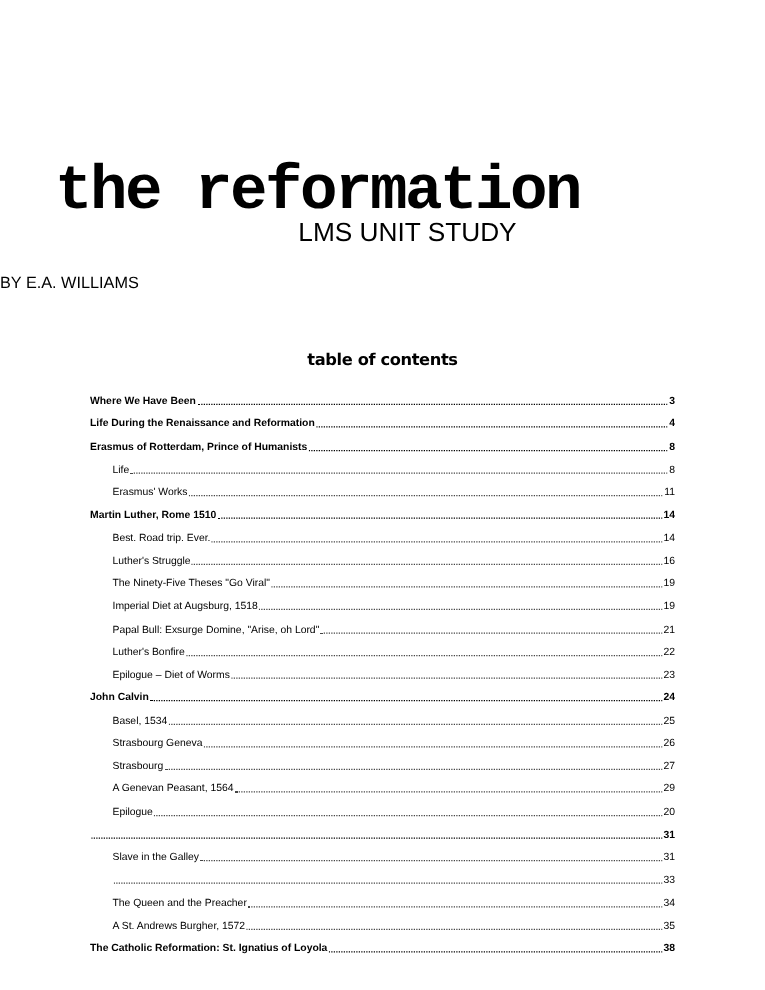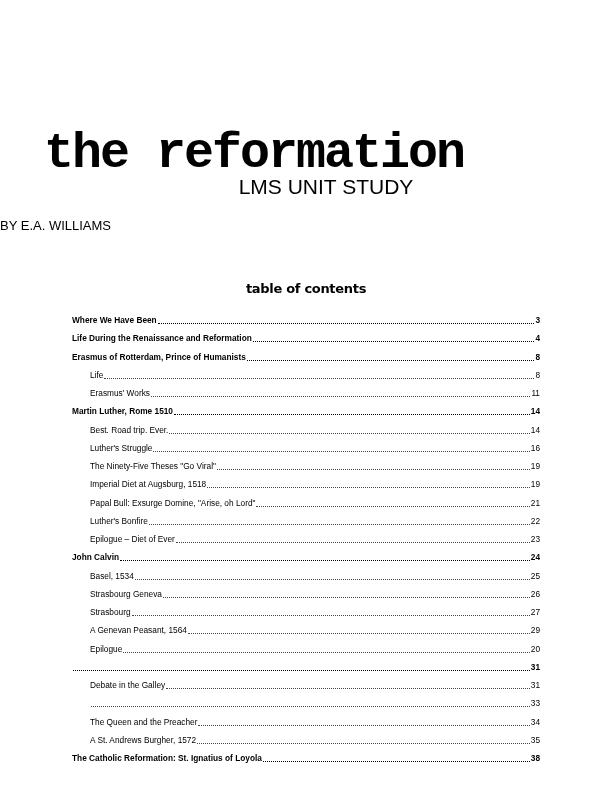--- a/index.html
+++ b/index.html
@@ -81,21 +81,21 @@
       <span class="toc-label">Papal Bull: Exsurge Domine, "Arise, oh Lord"</span>
       <span class="toc-dots"></span>
       <span class="toc-page">21</span>
     </div>
     <div class="toc-row level-2">
       <span class="toc-label">Luther's Bonfire</span>
       <span class="toc-dots"></span>
       <span class="toc-page">22</span>
     </div>
     <div class="toc-row level-2">
-      <span class="toc-label">Epilogue – Diet of Ever</span>
+      <span class="toc-label">Epilogue – Diet of Worms</span>
       <span class="toc-dots"></span>
       <span class="toc-page">23</span>
     </div>
     <div class="toc-row level-1">
       <span class="toc-label">John Calvin</span>
       <span class="toc-dots"></span>
       <span class="toc-page">24</span>
     </div>
     <div class="toc-row level-2">
       <span class="toc-label">Basel, 1534</span>
@@ -120,21 +120,21 @@
     <div class="toc-row level-2">
       <span class="toc-label">Epilogue</span>
       <span class="toc-dots"></span>
       <span class="toc-page">20</span>
     </div>
     <div class="toc-row level-1">
       <span class="toc-dots"></span>
       <span class="toc-page">31</span>
     </div>
     <div class="toc-row level-2">
-      <span class="toc-label">Debate in the Galley</span>
+      <span class="toc-label">Slave in the Galley</span>
       <span class="toc-dots"></span>
       <span class="toc-page">31</span>
     </div>
     <div class="toc-row level-2">
       <span class="toc-dots"></span>
       <span class="toc-page">33</span>
     </div>
     <div class="toc-row level-2">
       <span class="toc-label">The Queen and the Preacher</span>
       <span class="toc-dots"></span>

